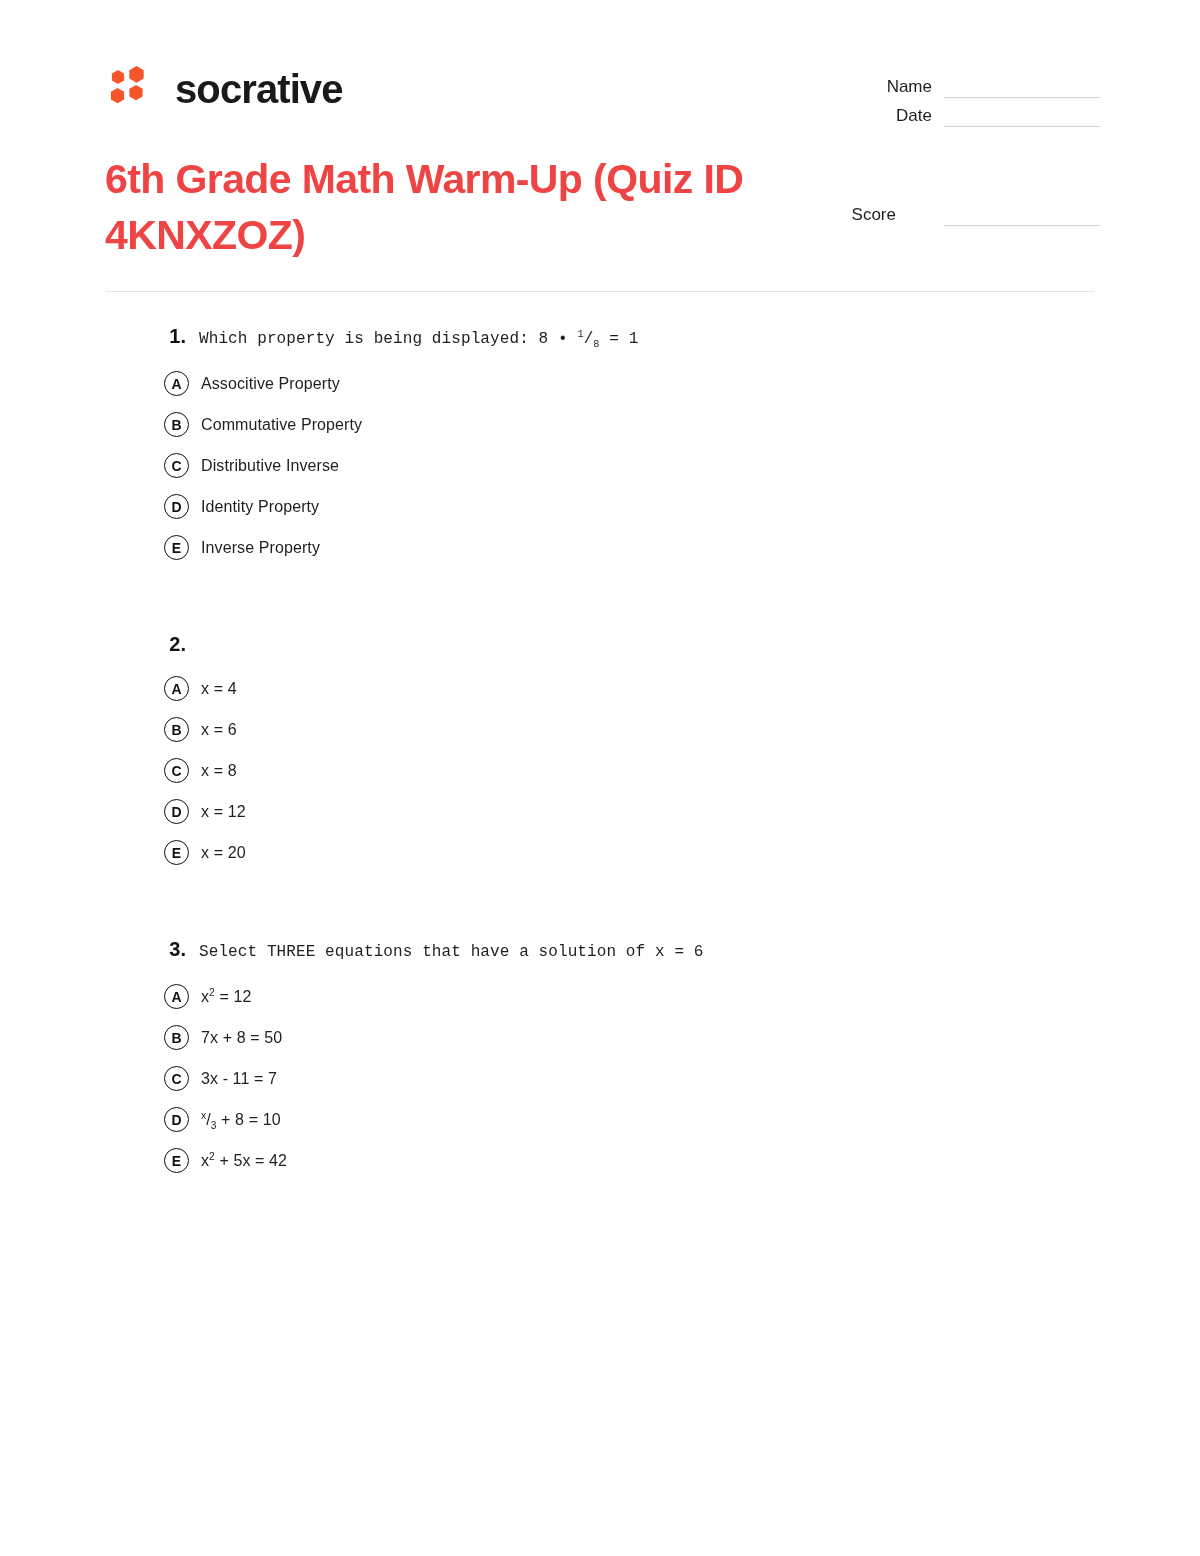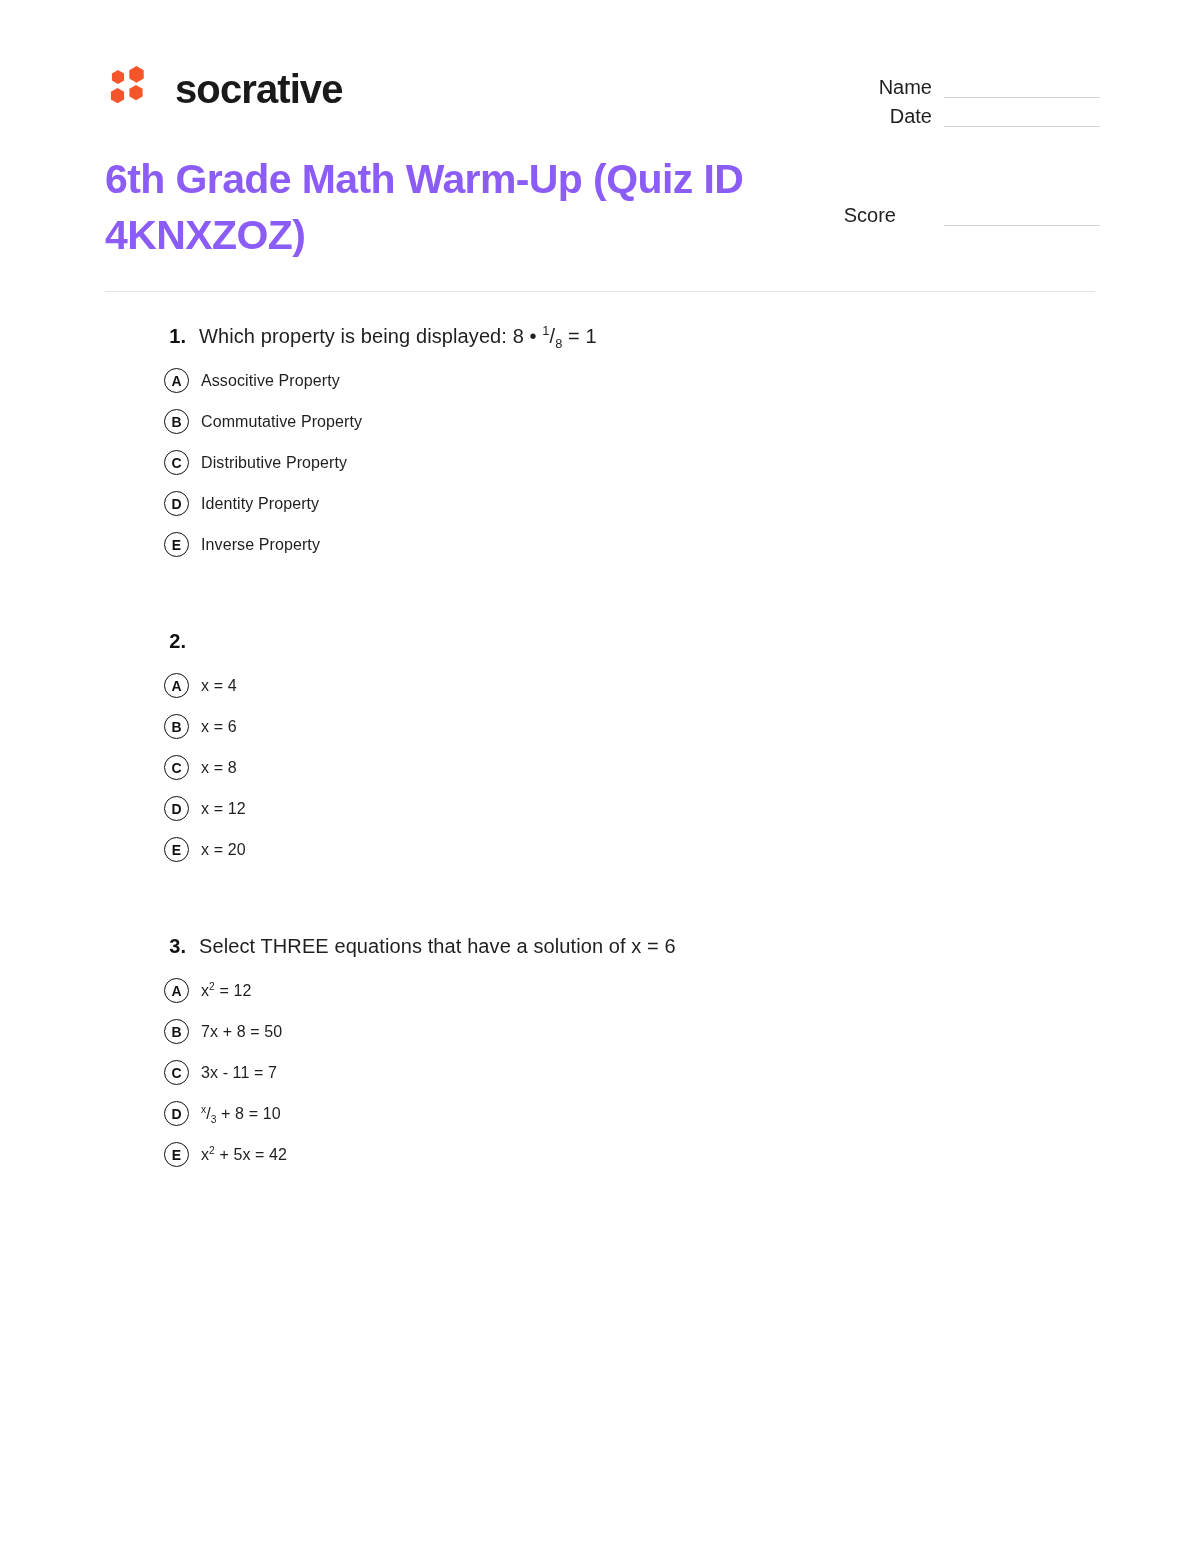--- a/index.html
+++ b/index.html
@@ -59,42 +59,42 @@
   
   .doc-title {
     position: absolute;
     left: 105px;
     top: 152px;
     width: 720px;
     font-size: 41px;
     font-weight: 700;
     line-height: 1.36;
     letter-spacing: -0.6px;
-    color: #8b5cf6;
+    color: #ef4444;
     margin: 0;
   }
 
   
   .meta {
     position: absolute;
     left: 840px;
     top: 70px;
     width: 260px;
   }
   .meta-row {
     display: flex;
     align-items: flex-end;
     justify-content: flex-end;
     gap: 12px;
     height: 28px;
   }
   .meta-row + .meta-row { margin-top: 1px; text-align: right; }
   .meta-row.score { margin-top: 71px; gap: 48px; }
   .meta-label {
-    font-size: 20px;
+    font-size: 17px;
     color: #1f1f1f;
     line-height: 22px;
     white-space: nowrap;
   }
   .meta-line {
     width: 156px;
     border-bottom: 1px solid #d4d4d4;
     height: 21px;
   }
 
@@ -130,24 +130,25 @@
   }
   .q-num {
     font-size: 20px;
     font-weight: 700;
     color: #111111;
     min-width: 21px;
     text-align: right;
     line-height: 28px;
   }
   .q-text {
-    font-size: 20px;
+    font-size: 16px;
     color: #1f1f1f;
     line-height: 28px;
     letter-spacing: 0.1px;
+    font-family: Liberation Mono, monospace;
   }
 
   .options {
     margin: 0;
     padding: 0;
     list-style: none;
     margin-left: -1px;
   }
   .option {
     display: flex;
@@ -240,21 +241,21 @@
           <li class="option">
             <span class="opt-bubble">A</span>
             <span class="opt-text">Associtive Property</span>
           </li>
           <li class="option">
             <span class="opt-bubble">B</span>
             <span class="opt-text">Commutative Property</span>
           </li>
           <li class="option">
             <span class="opt-bubble">C</span>
-            <span class="opt-text">Distributive Property</span>
+            <span class="opt-text">Distributive Inverse</span>
           </li>
           <li class="option">
             <span class="opt-bubble">D</span>
             <span class="opt-text">Identity Property</span>
           </li>
           <li class="option">
             <span class="opt-bubble">E</span>
             <span class="opt-text">Inverse Property</span>
           </li>
         </ul>

